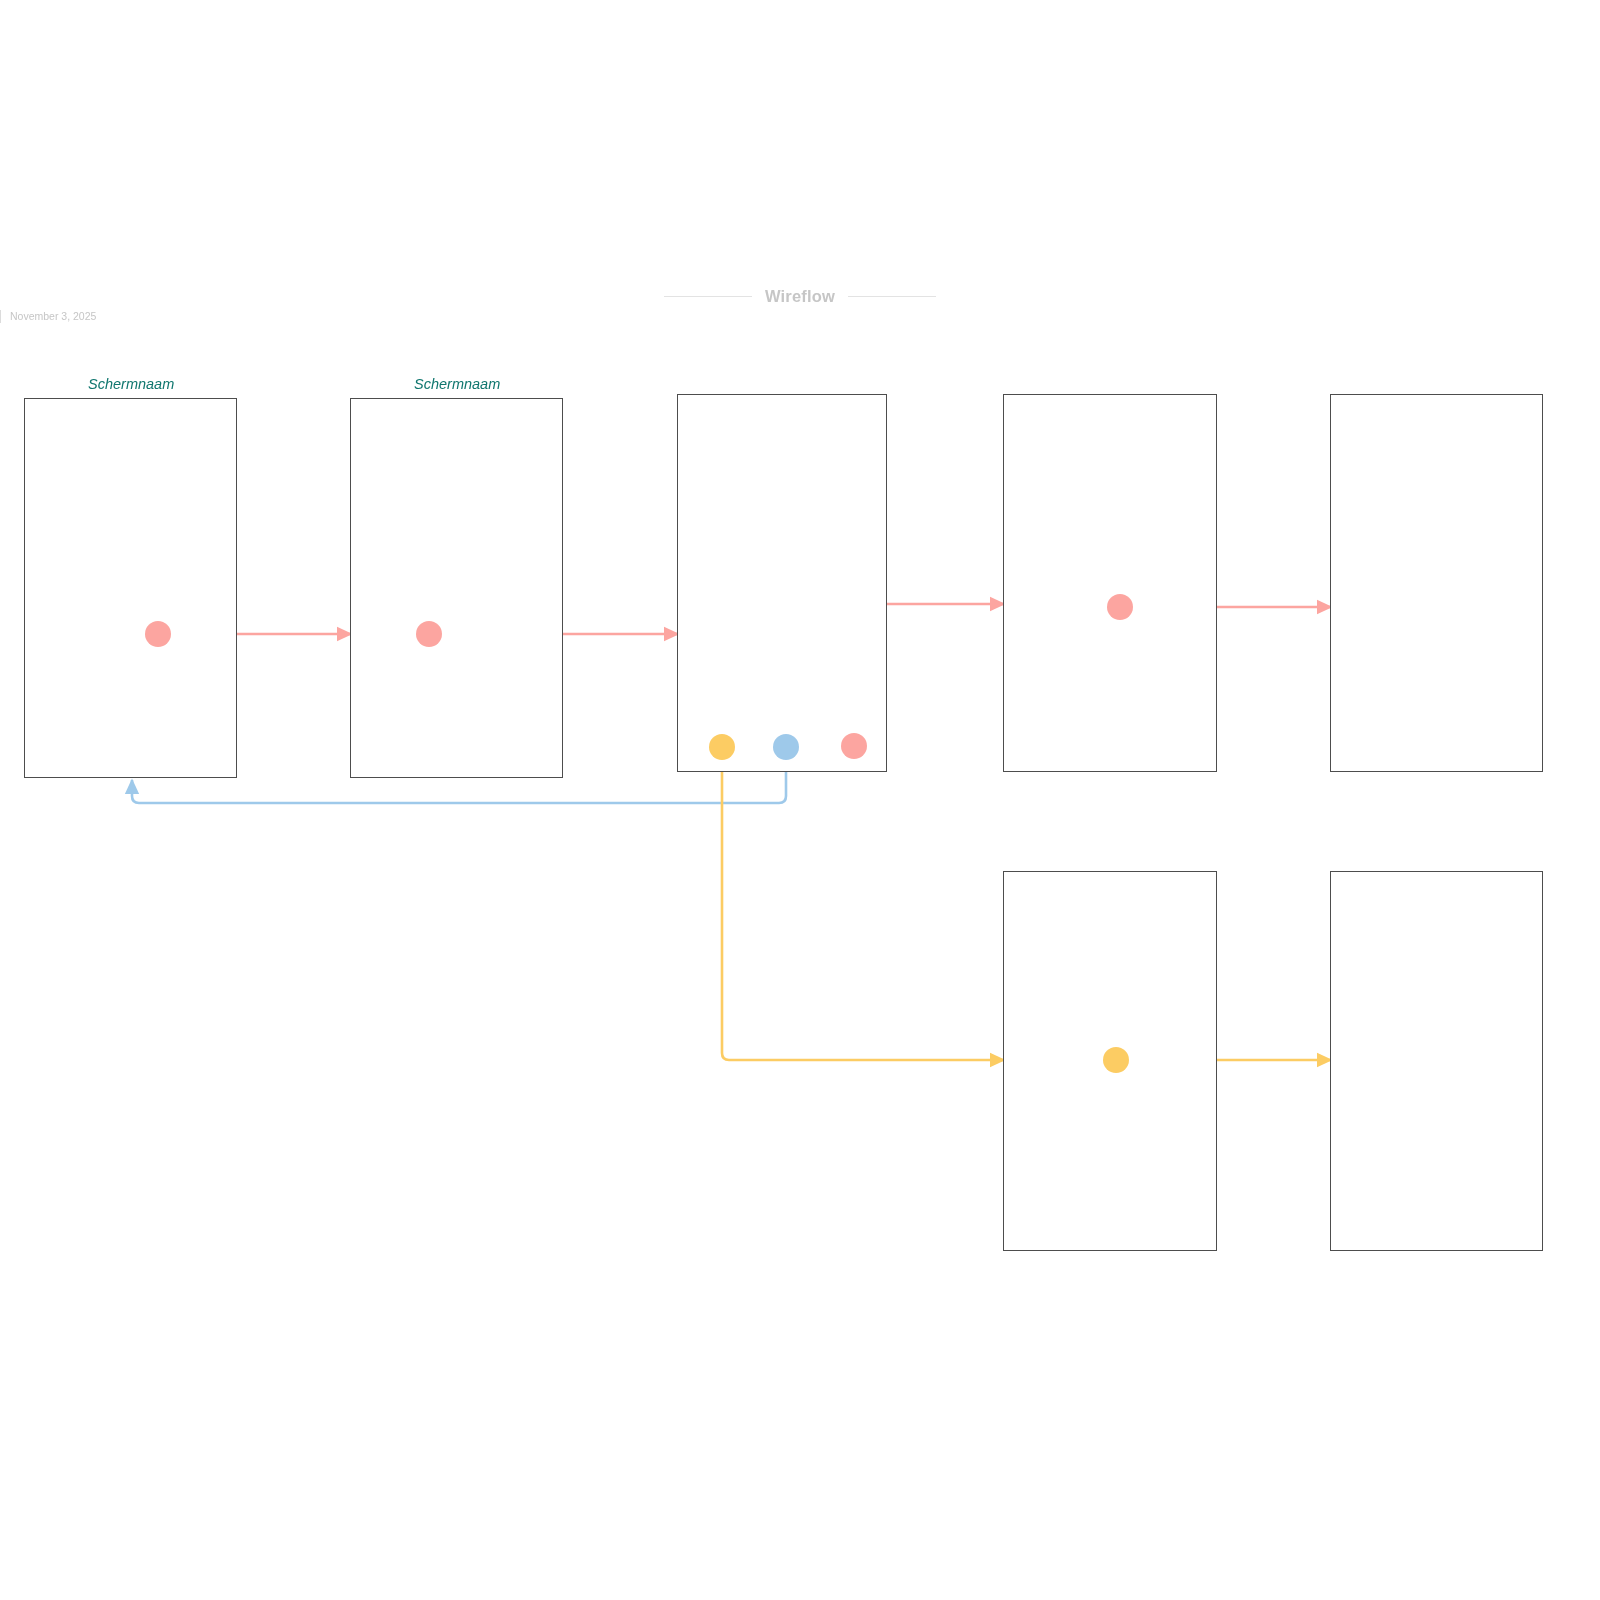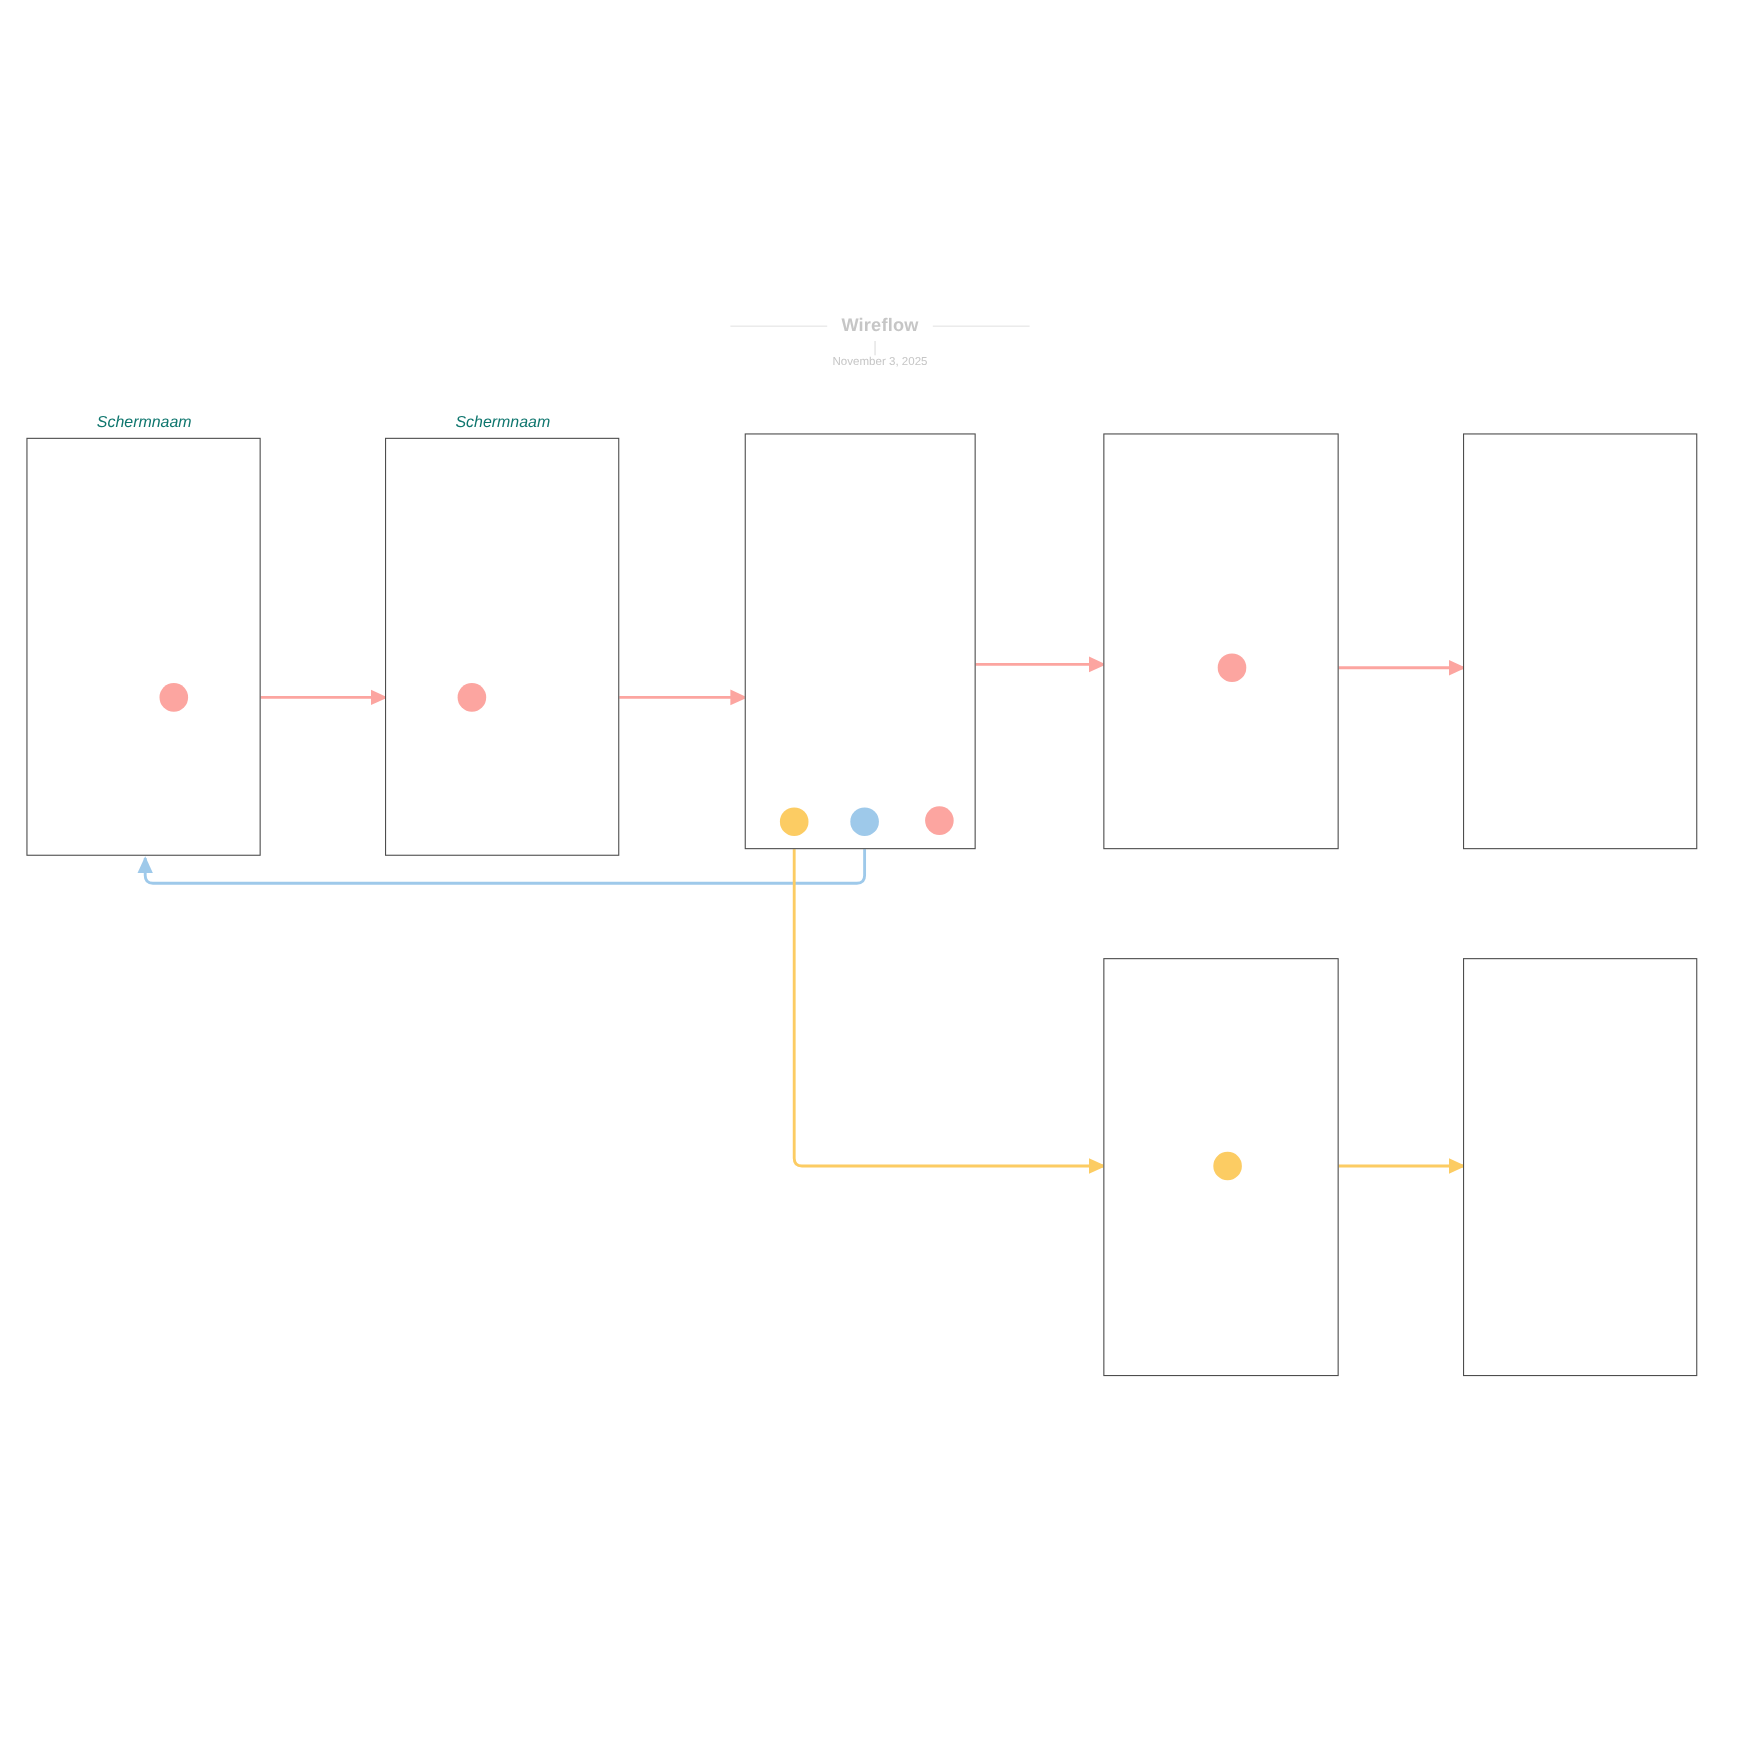--- a/index.html
+++ b/index.html
@@ -49,21 +49,20 @@
     letter-spacing: 0.2px;
     padding: 0 13px;
     line-height: 20px;
     white-space: nowrap;
   }
   .date-row {
     display: flex;
     align-items: center;
     justify-content: flex-start;
     margin-top: 4px;
-    flex-direction: column;
   }
   .date-tick {
     width: 1px;
     height: 13px;
     background: #dcdcdc;
     margin-right: 9px;
   }
   .doc-date {
     font-size: 10.5px;
     color: #c6c6c6;

